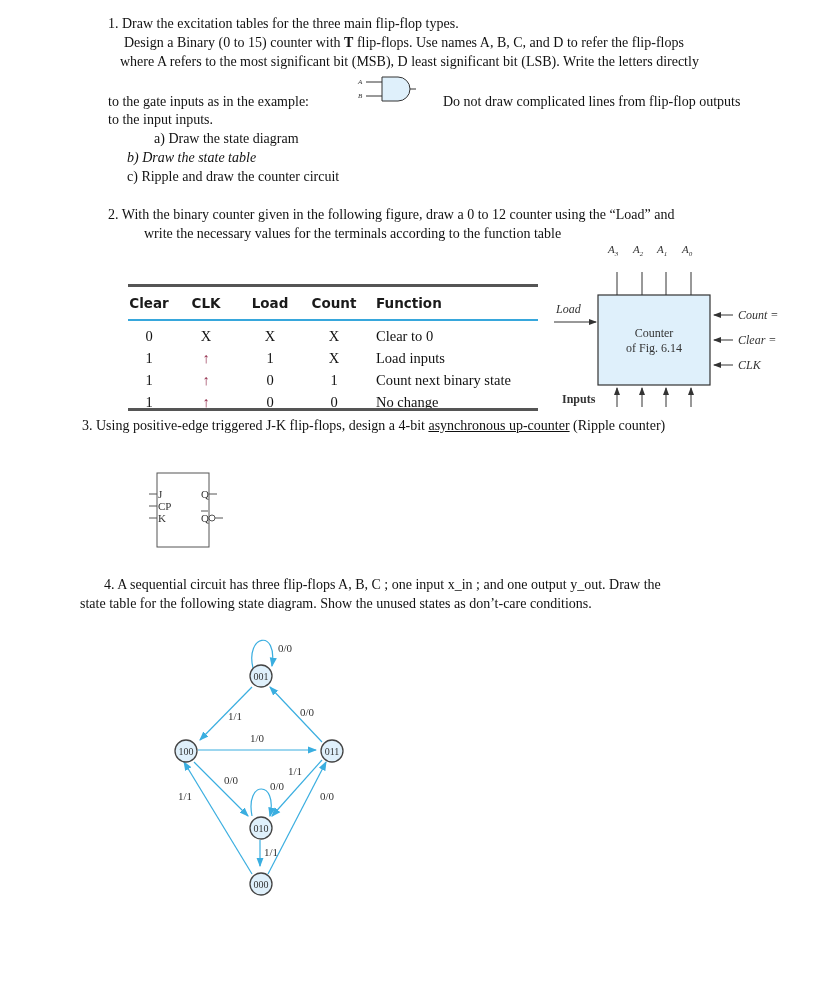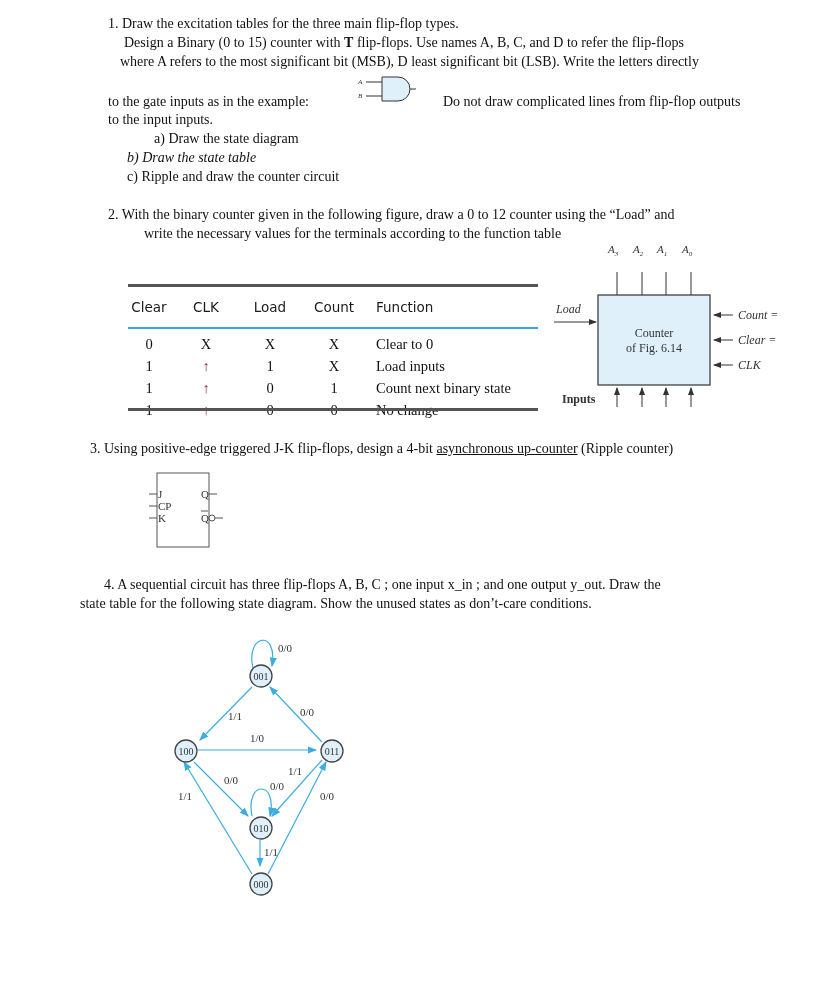--- a/index.html
+++ b/index.html
@@ -2,21 +2,21 @@
 <html><head>
 <meta charset="utf-8">
 <style>
   html,body{margin:0;padding:0;background:#fff;}
   body{width:828px;height:984px;position:relative;overflow:hidden;font-family:"Liberation Serif","DejaVu Serif",serif;color:#111;}
   .abs{position:absolute;}
   .t{font-size:14px;line-height:19px;white-space:nowrap;}
   .tbl{position:absolute;left:128px;top:284px;width:410px;font-size:14px;}
   .tbl .topline{height:3px;background:#555;}
   .tbl .botline{height:3px;background:#555;position:absolute;left:0;right:0;top:124px;}
-  .tbl .hdr{display:flex;font-family:"DejaVu Sans","Liberation Sans",sans-serif;font-weight:normal;font-size:13.5px;height:40px;align-items:center;color:#1a1a1a;justify-content:space-between;}
+  .tbl .hdr{display:flex;font-family:"DejaVu Sans","Liberation Sans",sans-serif;font-weight:bold;font-size:13.5px;height:32px;align-items:center;color:#1a1a1a;justify-content:space-between;}
   .tbl .bl{height:2px;background:#37a7dc;margin-bottom:4px;}
   .tbl .row{display:flex;height:22px;align-items:center;font-family:"Liberation Serif",serif;font-size:14.5px;}
   .c0{width:42px;text-align:center;}
   .c1{width:72px;text-align:center;}
   .c2{width:56px;text-align:center;}
   .c3{width:72px;text-align:center;}
   .c4{flex:1;padding-left:6px;}
   .arrowup{color:#8b1e3f;}
   svg text{font-family:"Liberation Serif",serif;}
 </style>
@@ -111,21 +111,21 @@
   <text x="188" y="79" font-size="12" font-style="italic" fill="#333">Count =</text>
   <text x="188" y="104" font-size="12" font-style="italic" fill="#333">Clear =</text>
   <text x="188" y="129" font-size="12" font-style="italic" fill="#333">CLK</text>
   <text x="12" y="163" font-size="12" font-weight="bold" fill="#333">Inputs</text>
   <line x1="67" y1="167" x2="67" y2="148" stroke="#333" marker-end="url(#ah)"></line>
   <line x1="92" y1="167" x2="92" y2="148" stroke="#333" marker-end="url(#ah)"></line>
   <line x1="116" y1="167" x2="116" y2="148" stroke="#333" marker-end="url(#ah)"></line>
   <line x1="141" y1="167" x2="141" y2="148" stroke="#333" marker-end="url(#ah)"></line>
 </svg>
 
-<div class="abs t" style="left:82px;top:439px;margin-left:8px;"><span>3.  Using positive-edge triggered J-K flip-flops, design a 4-bit </span><span style="text-decoration:underline;">asynchronous up-counter</span><span> (Ripple counter)</span></div>
+<div class="abs t" style="left:82px;top:416px;"><span>3.  Using positive-edge triggered J-K flip-flops, design a 4-bit </span><span style="text-decoration:underline;">asynchronous up-counter</span><span> (Ripple counter)</span></div>
 
 <svg class="abs" style="left:145px;top:470px;" width="90" height="80">
   <rect x="12" y="3" width="52" height="74" fill="#fff" stroke="#555" stroke-width="1"></rect>
   <line x1="4" y1="24" x2="12" y2="24" stroke="#555"></line>
   <line x1="4" y1="36" x2="12" y2="36" stroke="#555"></line>
   <line x1="4" y1="48" x2="12" y2="48" stroke="#555"></line>
   <text x="13" y="28" font-size="11" fill="#333">J</text>
   <text x="13" y="40" font-size="11" fill="#333">CP</text>
   <text x="13" y="52" font-size="11" fill="#333">K</text>
   <text x="56" y="28" font-size="11" fill="#333">Q</text>

